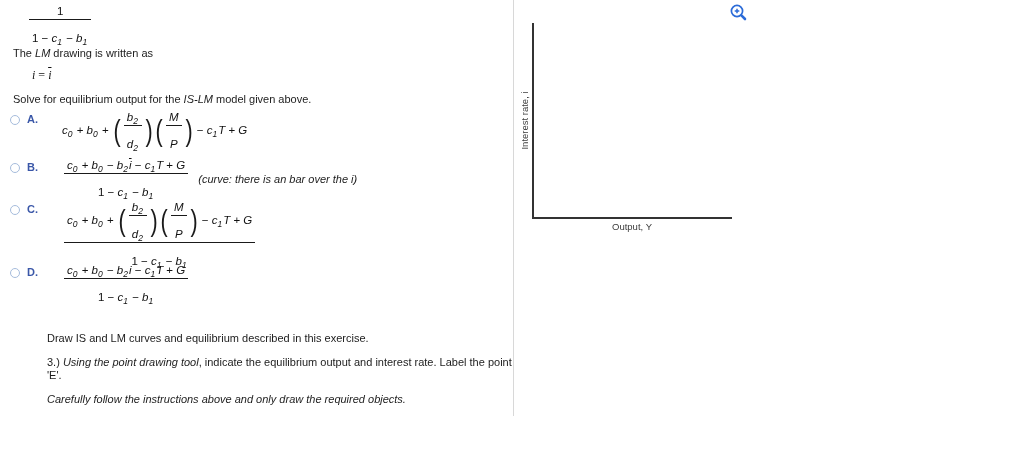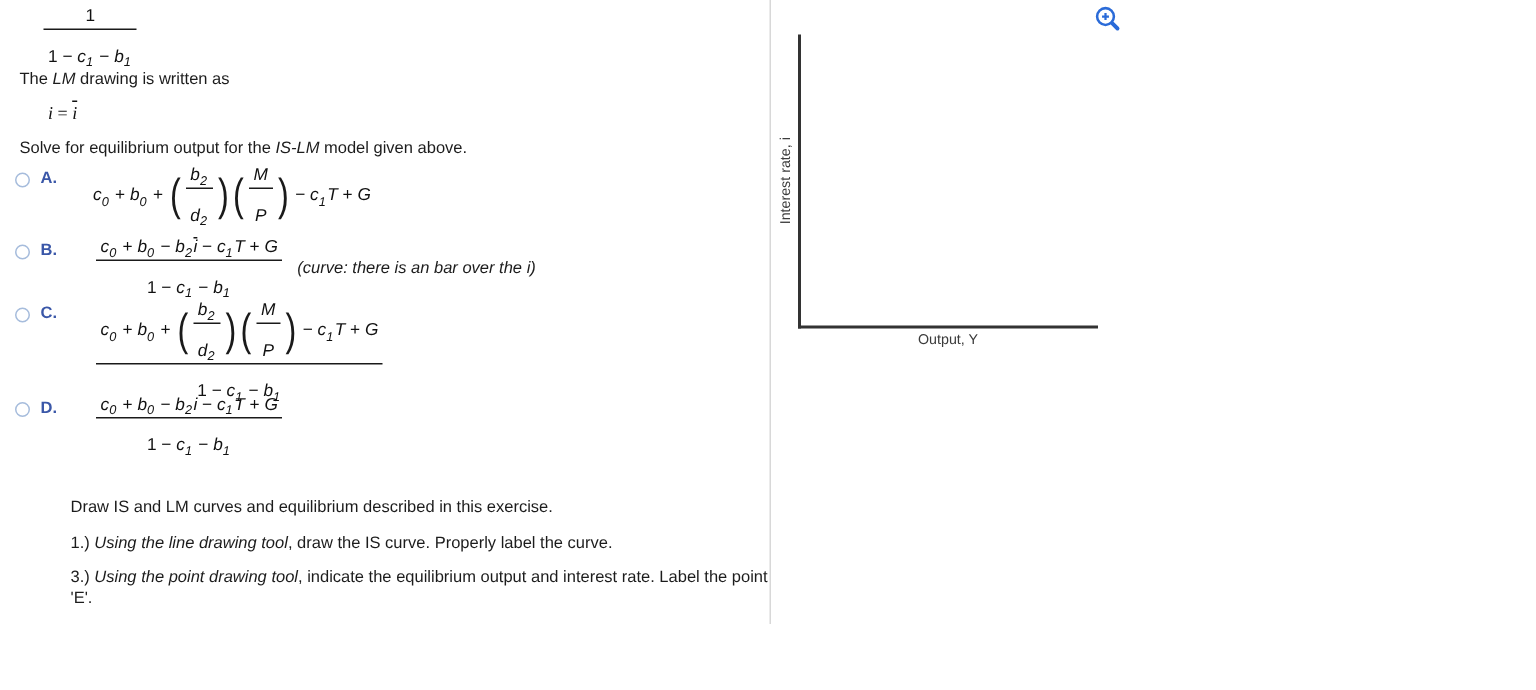--- a/index.html
+++ b/index.html
@@ -107,22 +107,22 @@
     <div class="option abs" style="left:10px;top:264px;">
       <span class="radio" role="radio" aria-checked="false"></span>
       <span class="letter">D.</span>
       <span class="obody">
         <span class="math"><span class="frac"><span class="num"><span class="mvar">c</span><sub class="msub">0</sub><span class="mop"> + </span><span class="mvar">b</span><sub class="msub">0</sub><span class="mop"> − </span><span class="mvar">b</span><sub class="msub">2</sub><span class="mvar">i</span><span class="mop"> − </span><span class="mvar">c</span><sub class="msub">1</sub><span class="mvar">T</span><span class="mop"> + </span><span class="mvar">G</span></span><span class="den"><span class="mop">1 − </span><span class="mvar">c</span><sub class="msub">1</sub><span class="mop"> − </span><span class="mvar">b</span><sub class="msub">1</sub></span></span></span>
       </span>
     </div>
 
     <div class="instructions abs" style="left:13px;top:332px;width:480px;margin-left:34px;">
       <p>Draw IS and LM curves and equilibrium described in this exercise.</p>
-      <p><span>1.) </span><span class="it">Using the line drawing tool</span><span>, draw the IS curve. Properly label the curve.</span></p>
       <p><span>3.) </span><span class="it">Using the point drawing tool</span><span>, indicate the equilibrium output and interest rate. Label the point 'E'.</span></p>
+      <p><span class="it">Carefully follow the instructions above and only draw the required objects.</span></p>
     </div>
   </section>
 
   <section>
 
     <div class="divider abs" style="left:513px;top:0;height:416px;"></div>
 
     <button class="zoom-btn abs" style="left:729px;top:3px;width:19px;height:19px;" aria-label="zoom graph">
       <svg width="19" height="19" viewBox="0 0 19 19">
         <circle cx="8" cy="8" r="5.6" fill="none" stroke="#2b6bd8" stroke-width="1.7"></circle>

